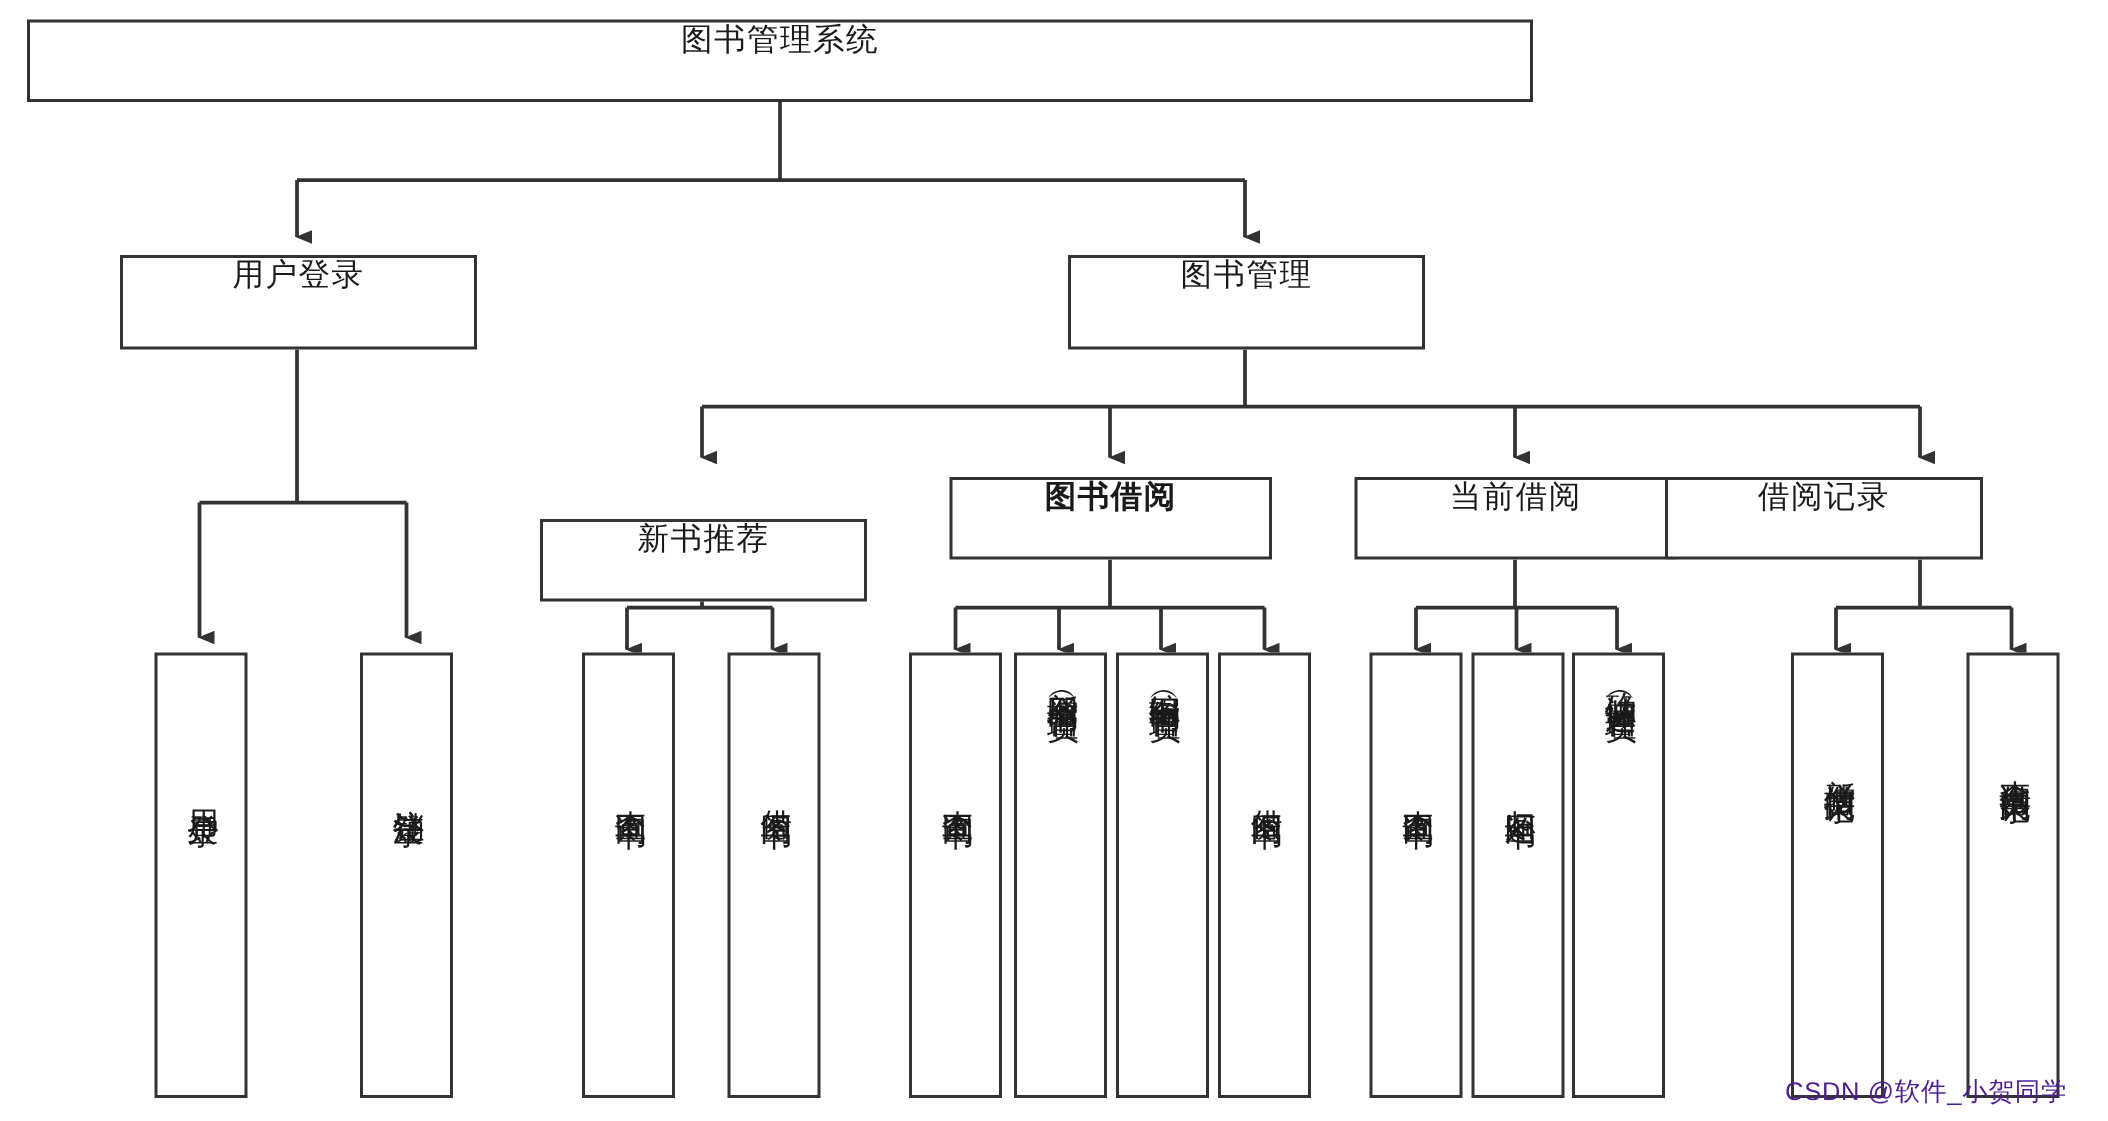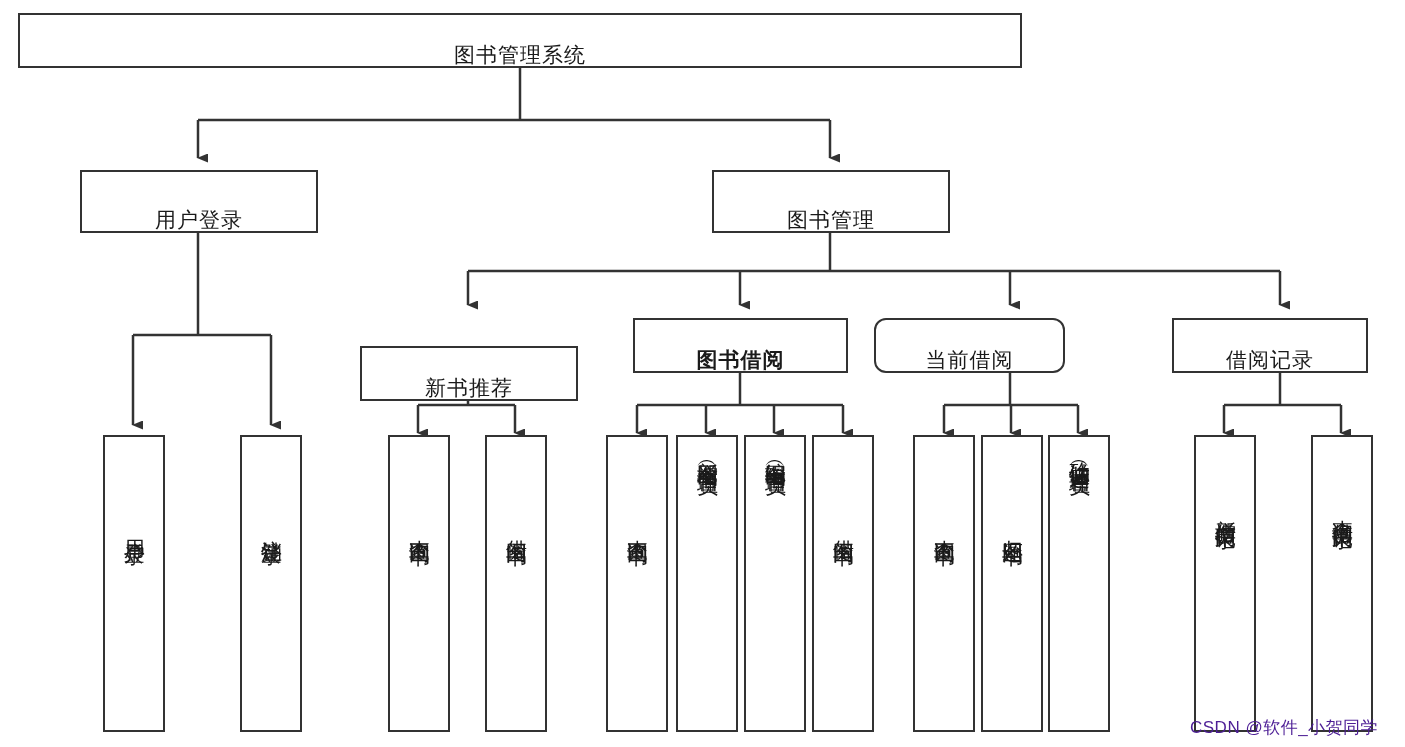--- a/index.html
+++ b/index.html
@@ -24,21 +24,21 @@
     width: 1405px;
     height: 747px;
     pointer-events: none;
   }
   .node {
     position: absolute;
     box-sizing: border-box;
     background: #ffffff;
     border: 2px solid #333333;
     display: flex;
-    align-items: flex-end;
+    align-items: flex-start;
     justify-content: center;
     color: #1a1a1a;
   }
   .node-h .label {
     font-size: 21px;
     line-height: 1.1;
     letter-spacing: 1px;
     white-space: nowrap;
   }
   .node-v {
@@ -133,24 +133,24 @@
   <div class="node node-h" style="left:712px; top:170px; width:238px; height:63px;">
     <span class="label">图书管理</span>
   </div>
 
   <div class="node node-h" style="left:360px; top:318px; width:218px; height:55px;margin-top:28px;">
     <span class="label">新书推荐</span>
   </div>
   <div class="node node-h" style="left:633px; top:318px; width:215px; height:55px;font-weight:bold;">
     <span class="label">图书借阅</span>
   </div>
-  <div class="node node-h" style="left:874px; top:318px; width:191px; height:55px;border-radius:12px;">
+  <div class="node node-h" style="left:903px; top:318px; width:215px; height:55px;">
     <span class="label">当前借阅</span>
   </div>
-  <div class="node node-h" style="left:1172px; top:318px; width:196px; height:55px;">
+  <div class="node node-h" style="left:1110px; top:318px; width:212px; height:55px;">
     <span class="label">借阅记录</span>
   </div>
 
   <div class="node node-v mid" style="left:103px; top:435px; width:62px; height:297px;">
     <span class="label">用户登录</span>
   </div>
   <div class="node node-v mid" style="left:240px; top:435px; width:62px; height:297px;">
     <span class="label">注销登录</span>
   </div>
 

